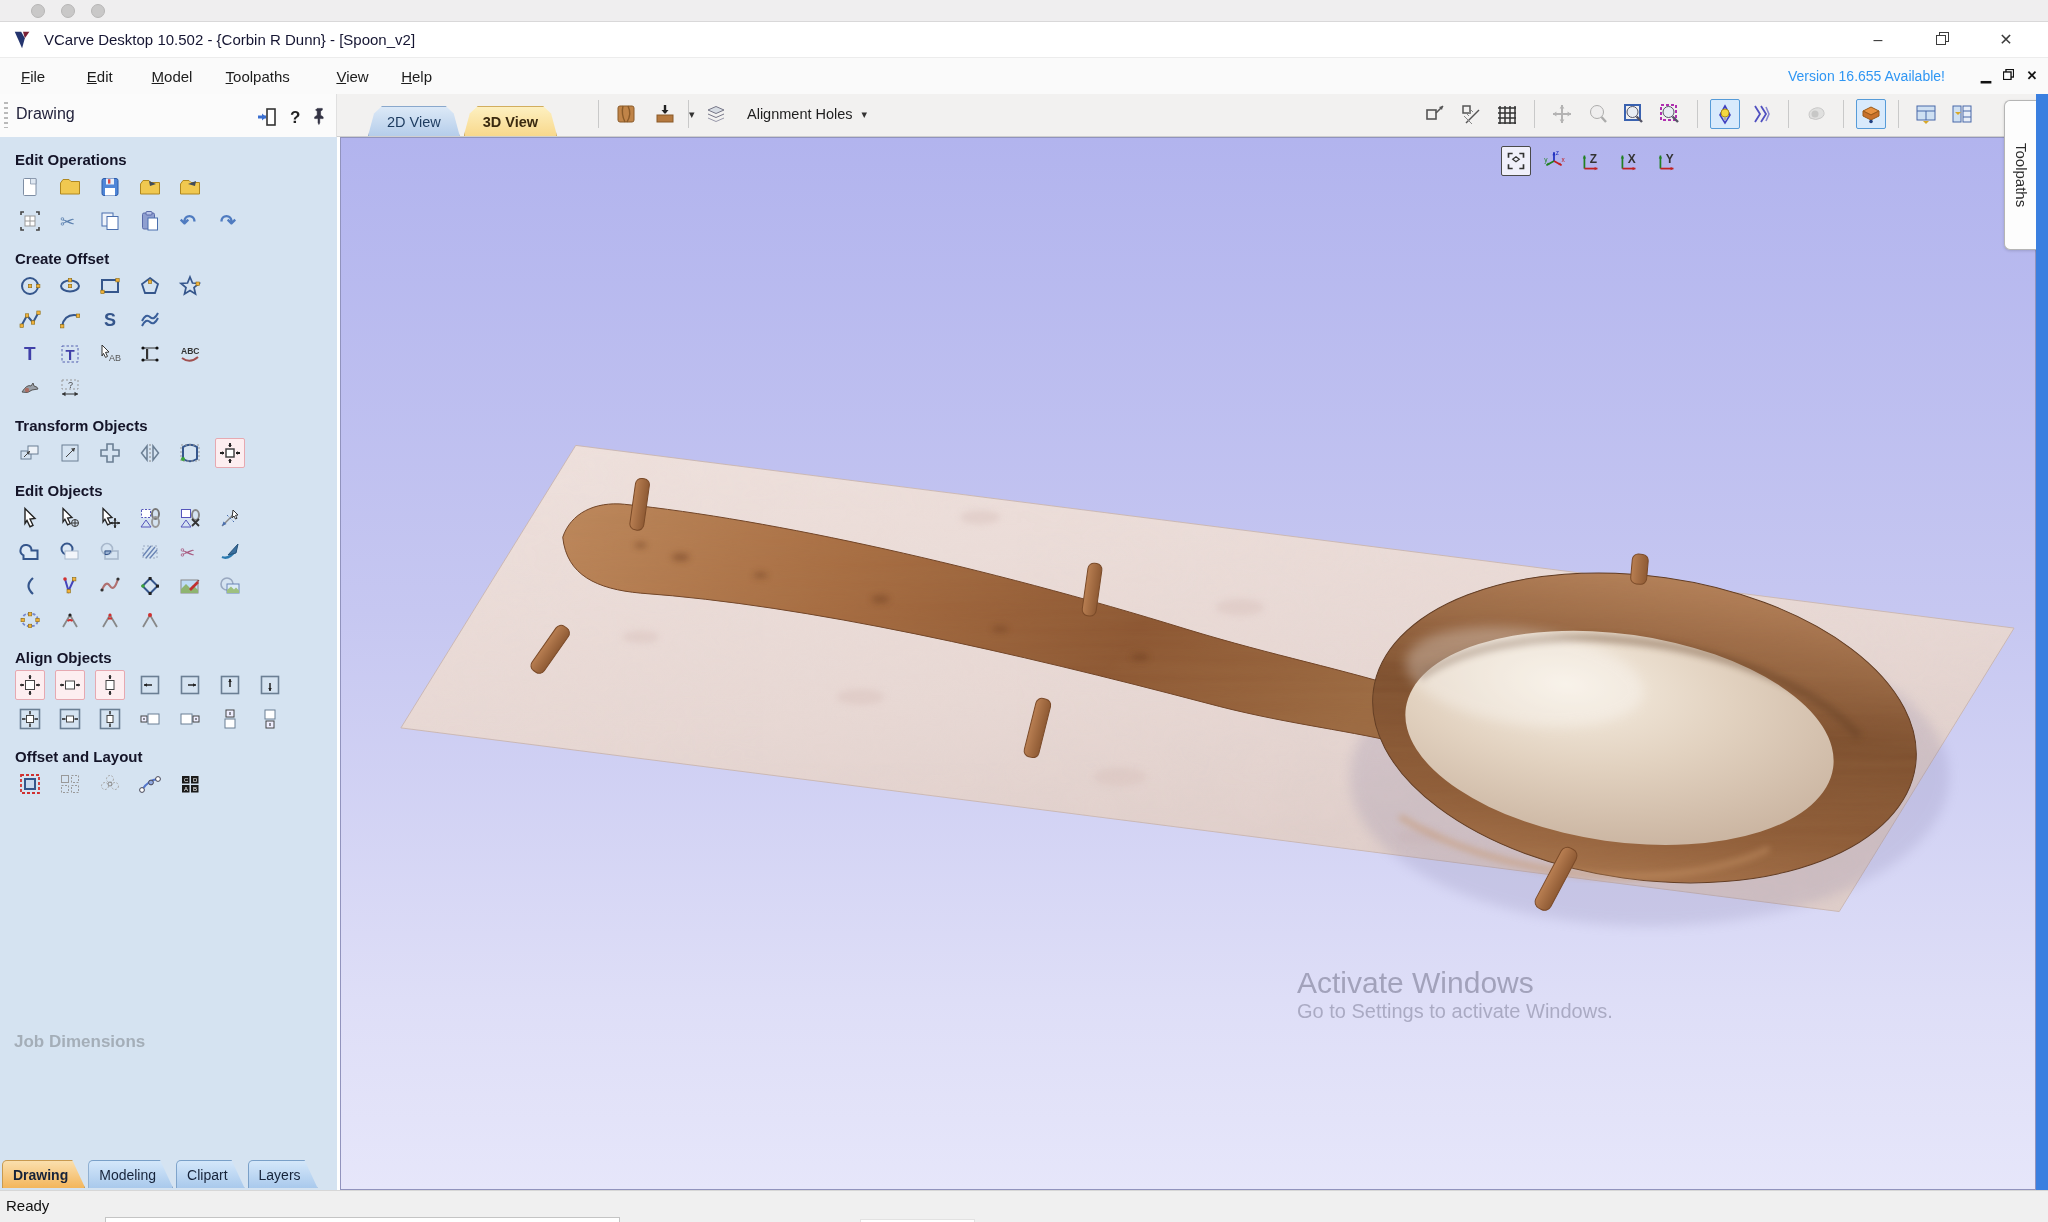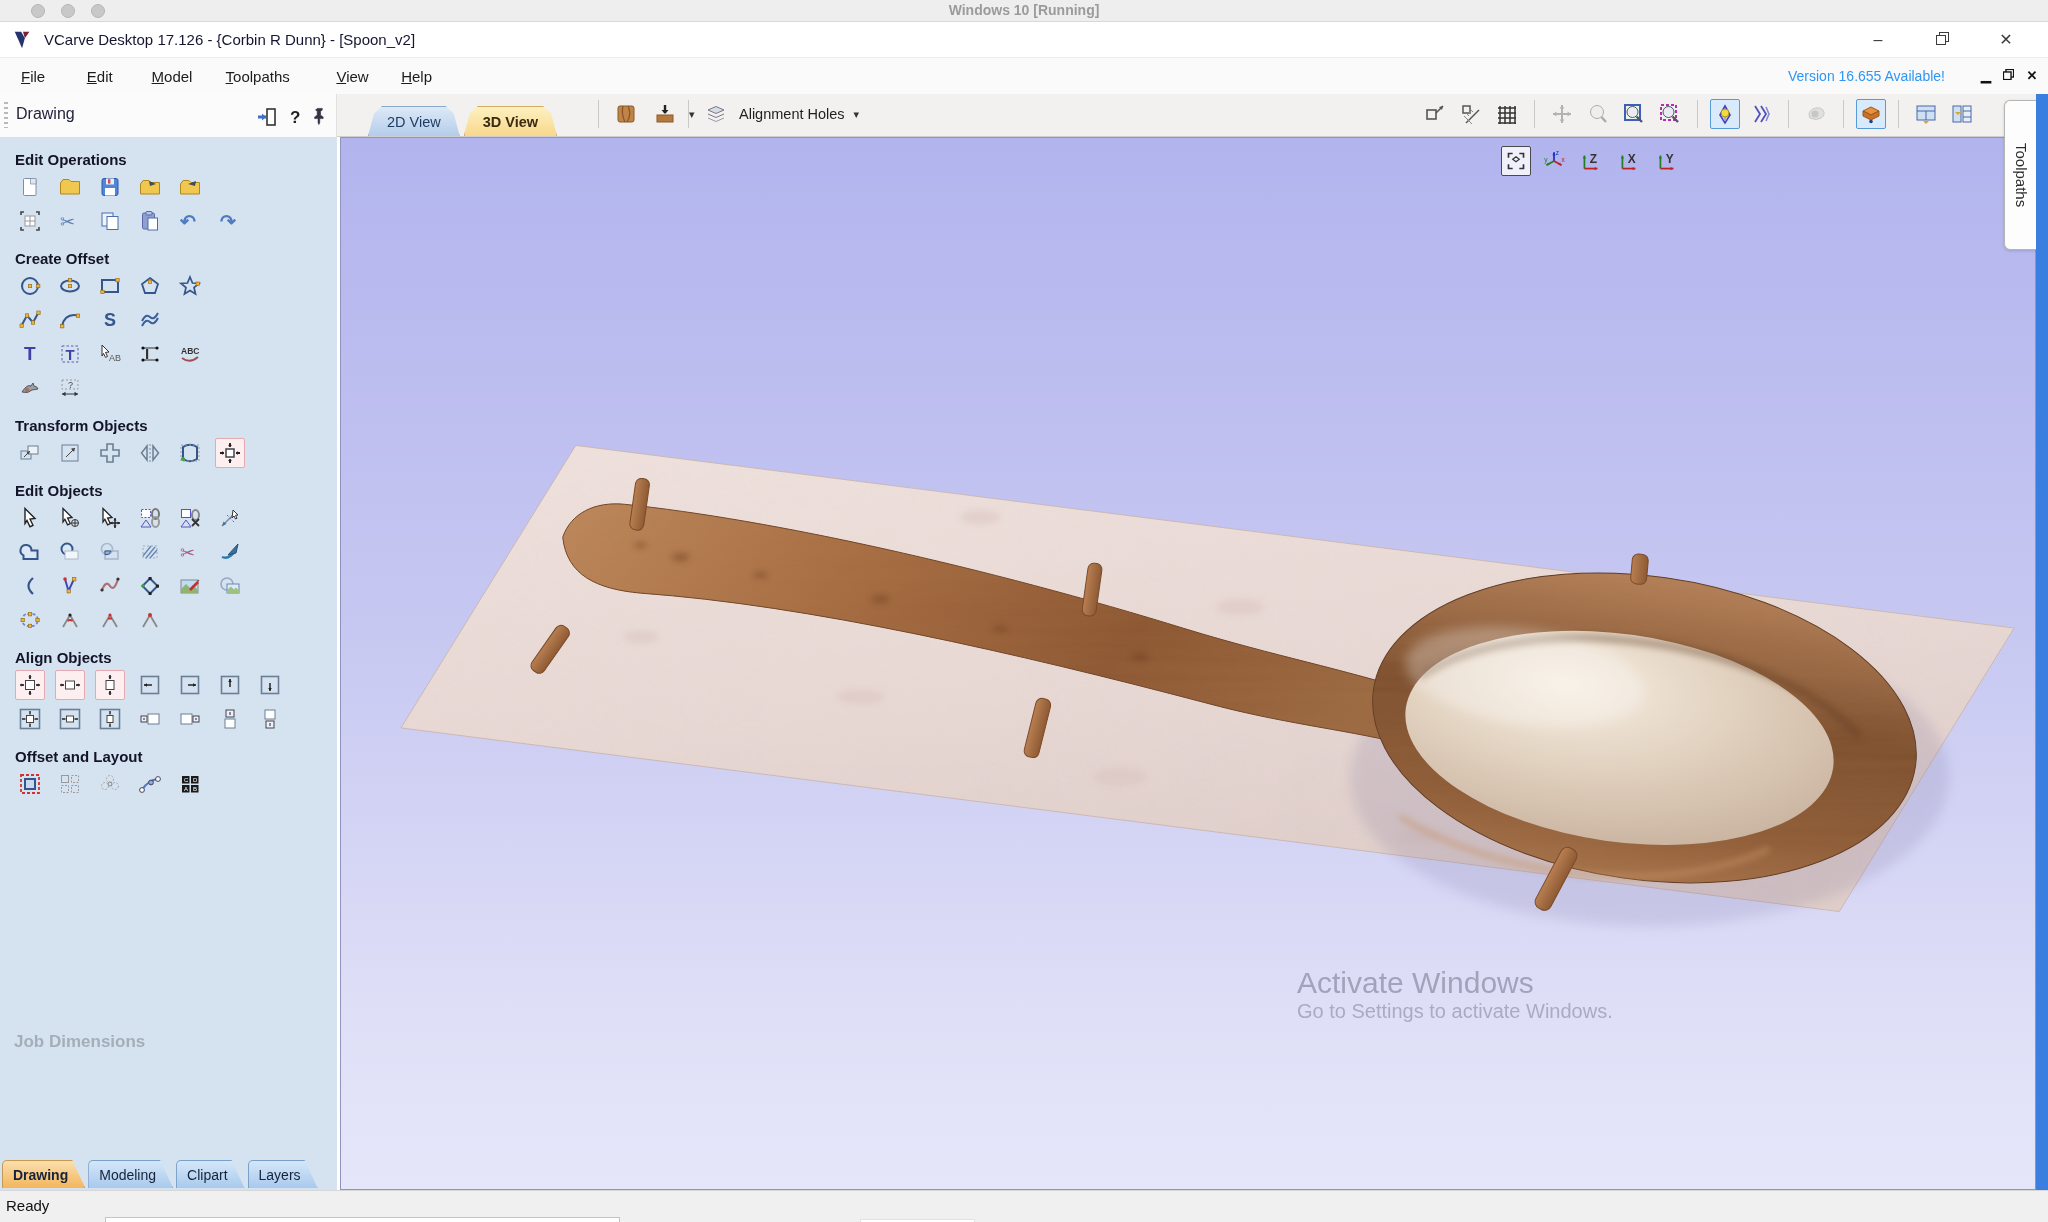--- a/index.html
+++ b/index.html
@@ -35,21 +35,21 @@
         clip-path:polygon(0 100%,6px 25%,14px 0,calc(100% - 14px) 0,calc(100% - 6px) 25%,100% 100%);
         background:linear-gradient(#dcE9f7,#b5cdea);}
   .vtab.active{background:linear-gradient(#fdf0c0,#f8d88c);border-color:#d2ae5e;color:#3a2a10;font-weight:bold;}
   .tb-group{position:absolute;top:5px;display:flex;align-items:center;gap:6px;}
   .vsep{width:1px;height:28px;background:#c9c9c9;margin:0 6px;}
   .icon{display:inline-flex;align-items:center;justify-content:center;width:30px;height:30px;border:1px solid transparent;border-radius:2px;}
   .icon svg{width:24px;height:24px;}
   .icon.hl{background:#fdeef0;border-color:#e6a9b1;}
   .icon.act{background:#d8eafc;border-color:#569bd8;}
   .icon.dis{filter:grayscale(1);opacity:.5;}
-  .dd-label{font-size:14.5px;color:#1e1e1e;margin-left:2px;}
+  .dd-label{font-size:14.5px;color:#1e1e1e;margin-left:10px;}
   .caret{font-size:11px;color:#333;margin-left:3px;}
 
   
   .sidebar{position:absolute;left:0;top:137px;width:337px;height:1053px;background:#d5e3f1;overflow:hidden;}
   .sec-title{font-size:15px;font-weight:bold;color:#141428;margin:14px 0 4px 15px;}
   .ico-row{display:flex;gap:10px;padding-left:15px;margin:4px 0;}
   .job-block{position:absolute;left:0;top:895px;width:337px;}
   .job-title{font-size:17px;font-weight:bold;color:#a4aeb8;margin:0 0 8px 14px;}
   .job-line{font-size:16px;font-weight:bold;color:#a4aeb8;margin:6px 0 0 26px;}
   .side-tabs{position:absolute;left:2px;bottom:2px;display:flex;align-items:flex-end;}
@@ -79,29 +79,28 @@
 </style>
 </head>
 <body>
 
 <div class="screen">
 
   <div class="host-bar">
     <div class="tl" style="left:31px"></div>
     <div class="tl" style="left:61px"></div>
     <div class="tl" style="left:91px"></div>
-    <div class="host-title">Windows 10 [Running]</div>
   </div>
 
   <div class="title-bar">
     <svg class="app-logo" viewBox="0 0 24 24">
       <path d="M3 3 L11 21 L14 10 L10 3 Z" fill="#24346e"></path>
       <path d="M14 10 L19 3 L12 3 Z" fill="#7a2034"></path>
     </svg>
-    <div class="app-title">VCarve Desktop 17.126 - {Corbin R Dunn} - [Spoon_v2]</div>
+    <div class="app-title">VCarve Desktop 10.502 - {Corbin R Dunn} - [Spoon_v2]</div>
     <div class="win-btn" style="left:1856px">–</div>
     <div class="win-btn" style="left:1920px">
       <svg width="13" height="13" viewBox="0 0 13 13">
           <rect x="3.5" y="0.5" width="9" height="9" fill="none" stroke="#3c3c3c"></rect>
           <rect x="0.5" y="3.5" width="9" height="9" fill="#fff" stroke="#3c3c3c"></rect>
         </svg>
     </div>
     <div class="win-btn" style="left:1984px">✕</div>
   </div>
 

